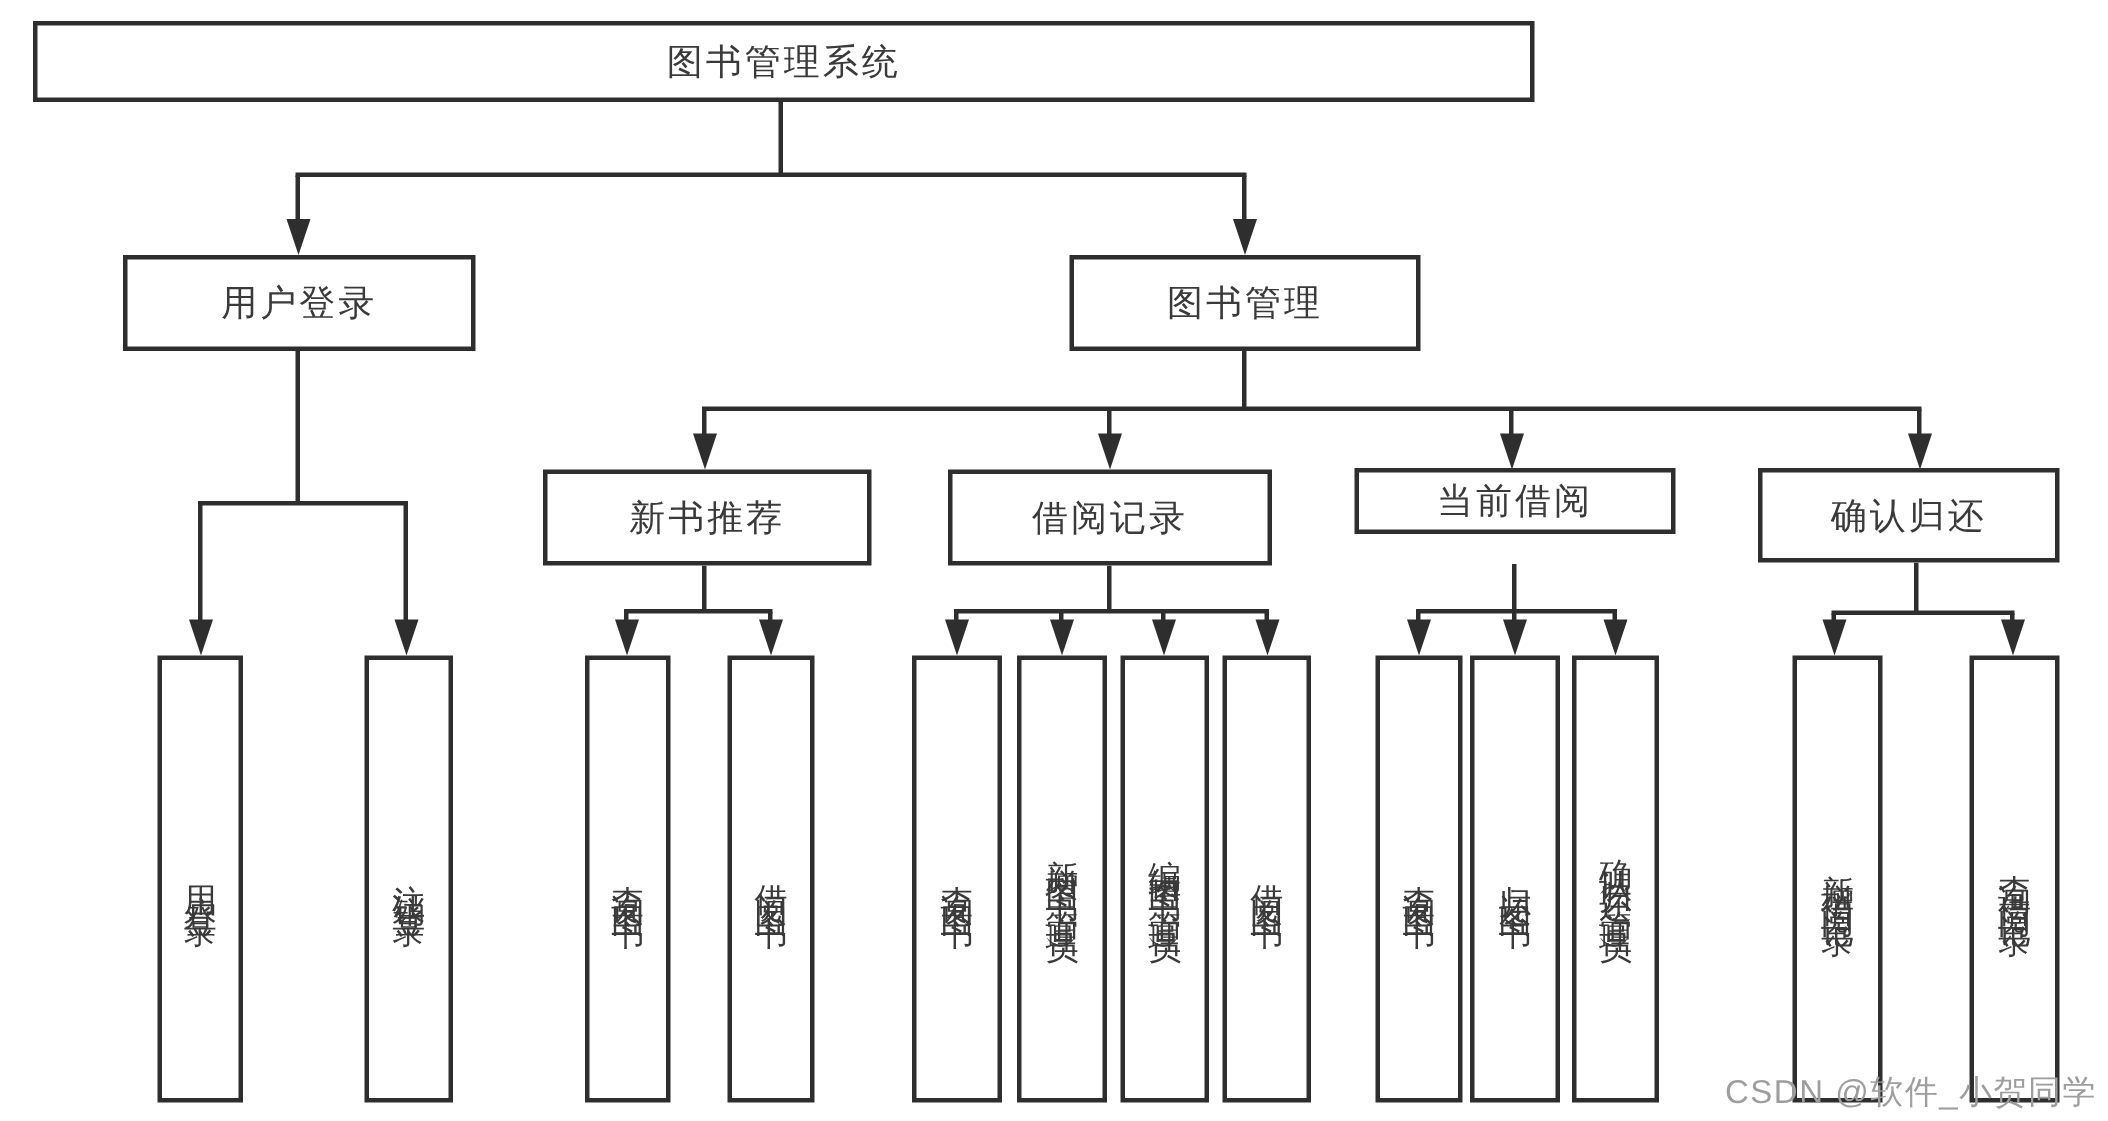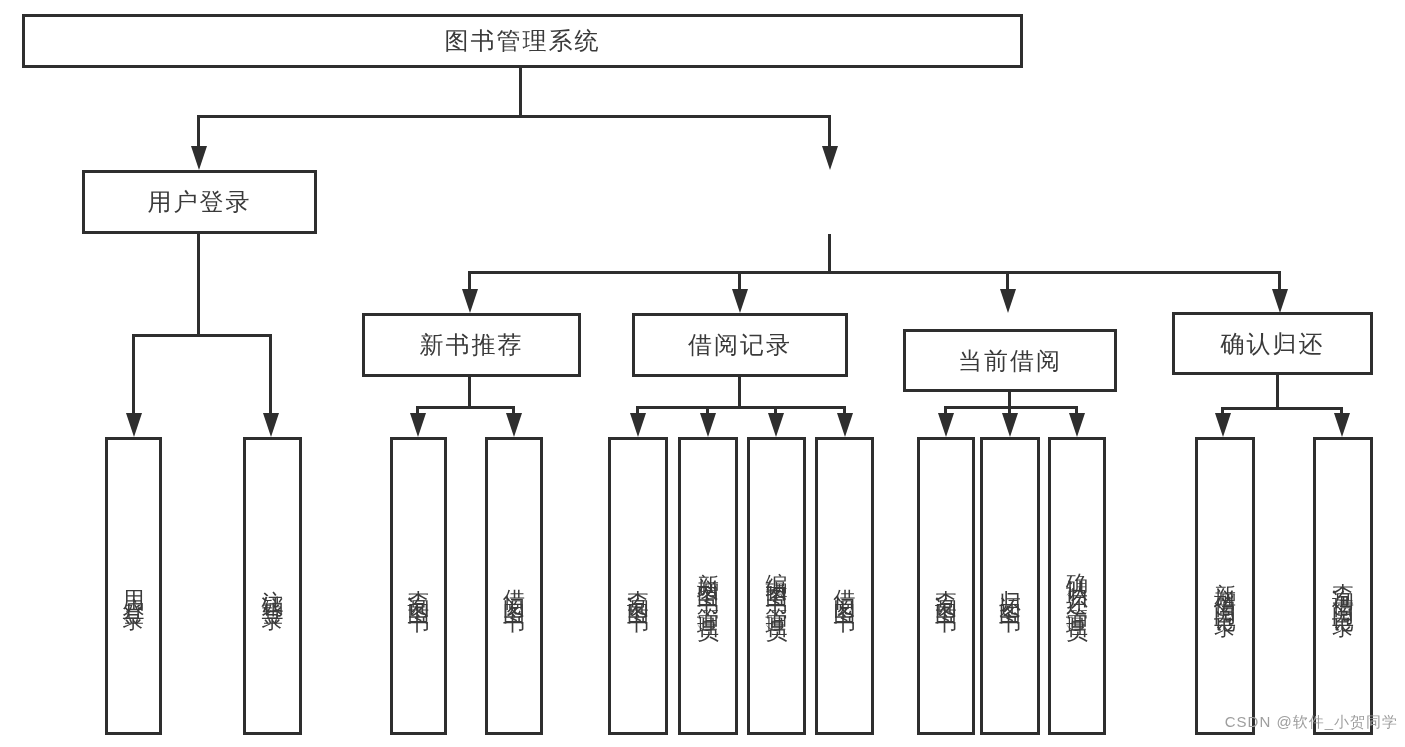--- a/index.html
+++ b/index.html
@@ -47,21 +47,21 @@
     position:absolute;
     width:0;height:0;
     border-left:8px solid transparent;
     border-right:8px solid transparent;
     border-top:24px solid var(--line);
     z-index:1;
   }
   .watermark{
     position:absolute;
     top:713px;right:7px;
-    font-size:15px;
+    font-size:22px;
     color:var(--wm);
     letter-spacing:1px;
     white-space:nowrap;
     z-index:5;
   }
 </style>
 </head>
 <body>
 
 <div class="canvas">
@@ -121,28 +121,31 @@
       <div class="arrowhead" style="left: 1334px; top: 413px;"></div>
     </div>
 
   <div class="box h" style="left:22px;top:14px;width:1001px;height:54px">
     <span>图书管理系统</span>
   </div>
 
   <div class="box h" style="left:82px;top:170px;width:235px;height:64px">
     <span>用户登录</span>
   </div>
+  <div class="box h" style="left:713px;top:170px;width:234px;height:64px">
+    <span>图书管理</span>
+  </div>
 
   <div class="box h" style="left:362px;top:313px;width:219px;height:64px">
     <span>新书推荐</span>
   </div>
   <div class="box h" style="left:632px;top:313px;width:216px;height:64px">
     <span>借阅记录</span>
   </div>
-  <div class="box h" style="left:903px;top:329px;width:214px;height:63px">
+  <div class="box h" style="left:903px;top:312px;width:214px;height:44px">
     <span>当前借阅</span>
   </div>
   <div class="box h" style="left:1172px;top:312px;width:201px;height:63px">
     <span>确认归还</span>
   </div>
 
   <div class="box v" style="left:105px;top:437px;width:57px;height:298px">
     <span>用户登录</span>
   </div>
   <div class="box v" style="left:243px;top:437px;width:59px;height:298px">

